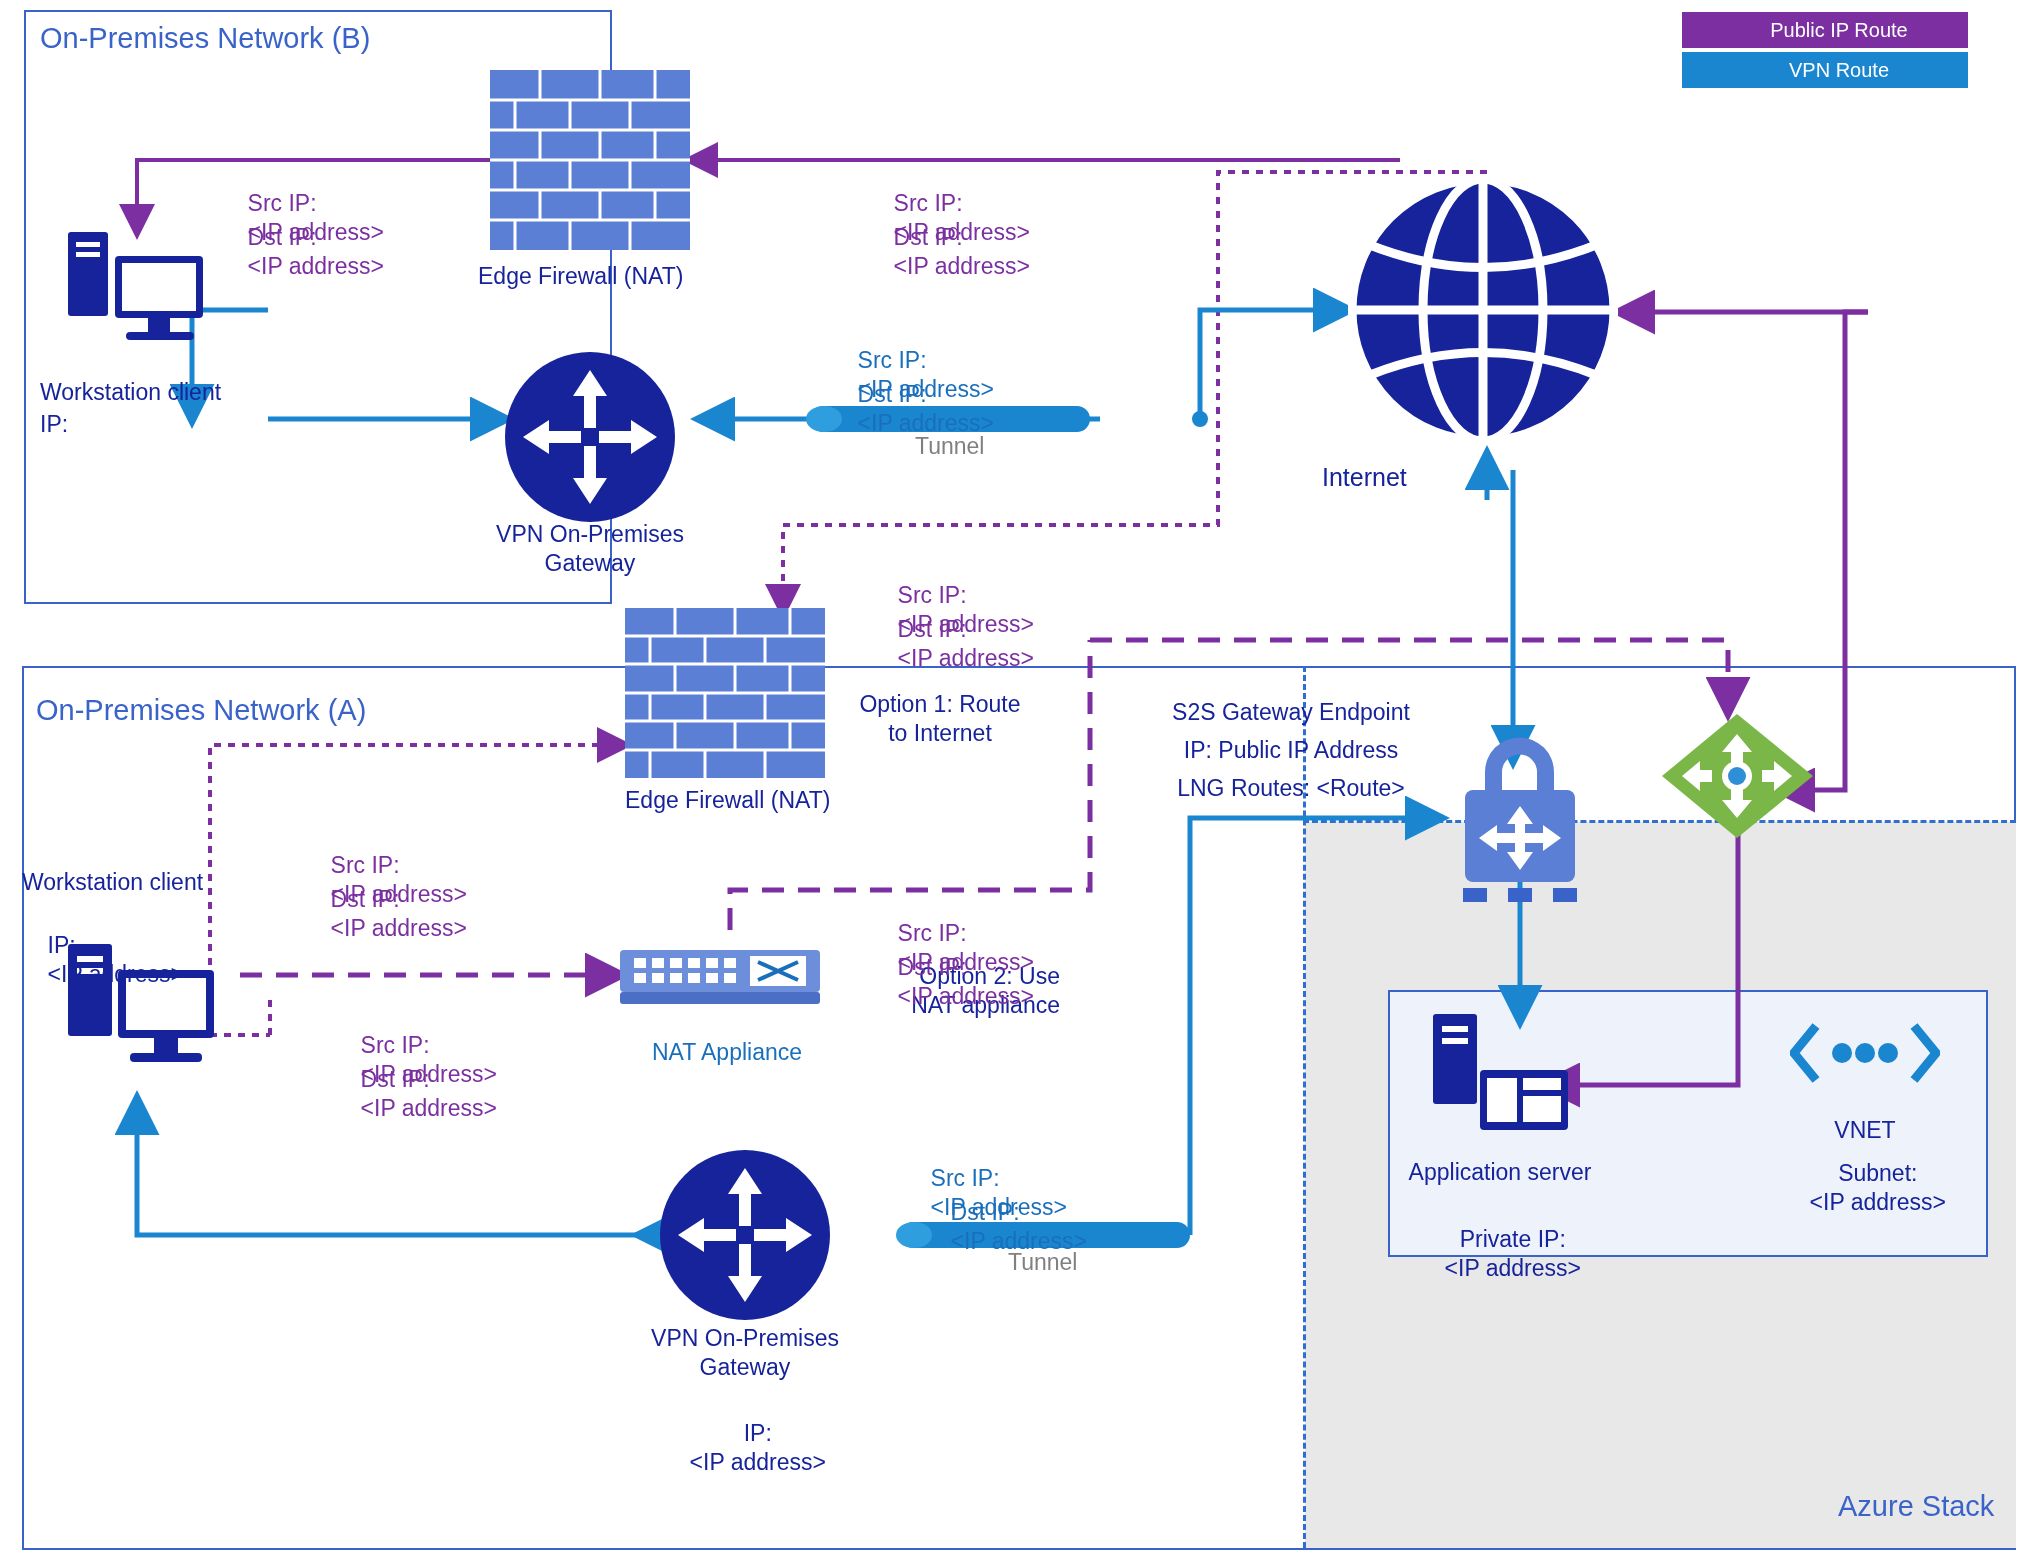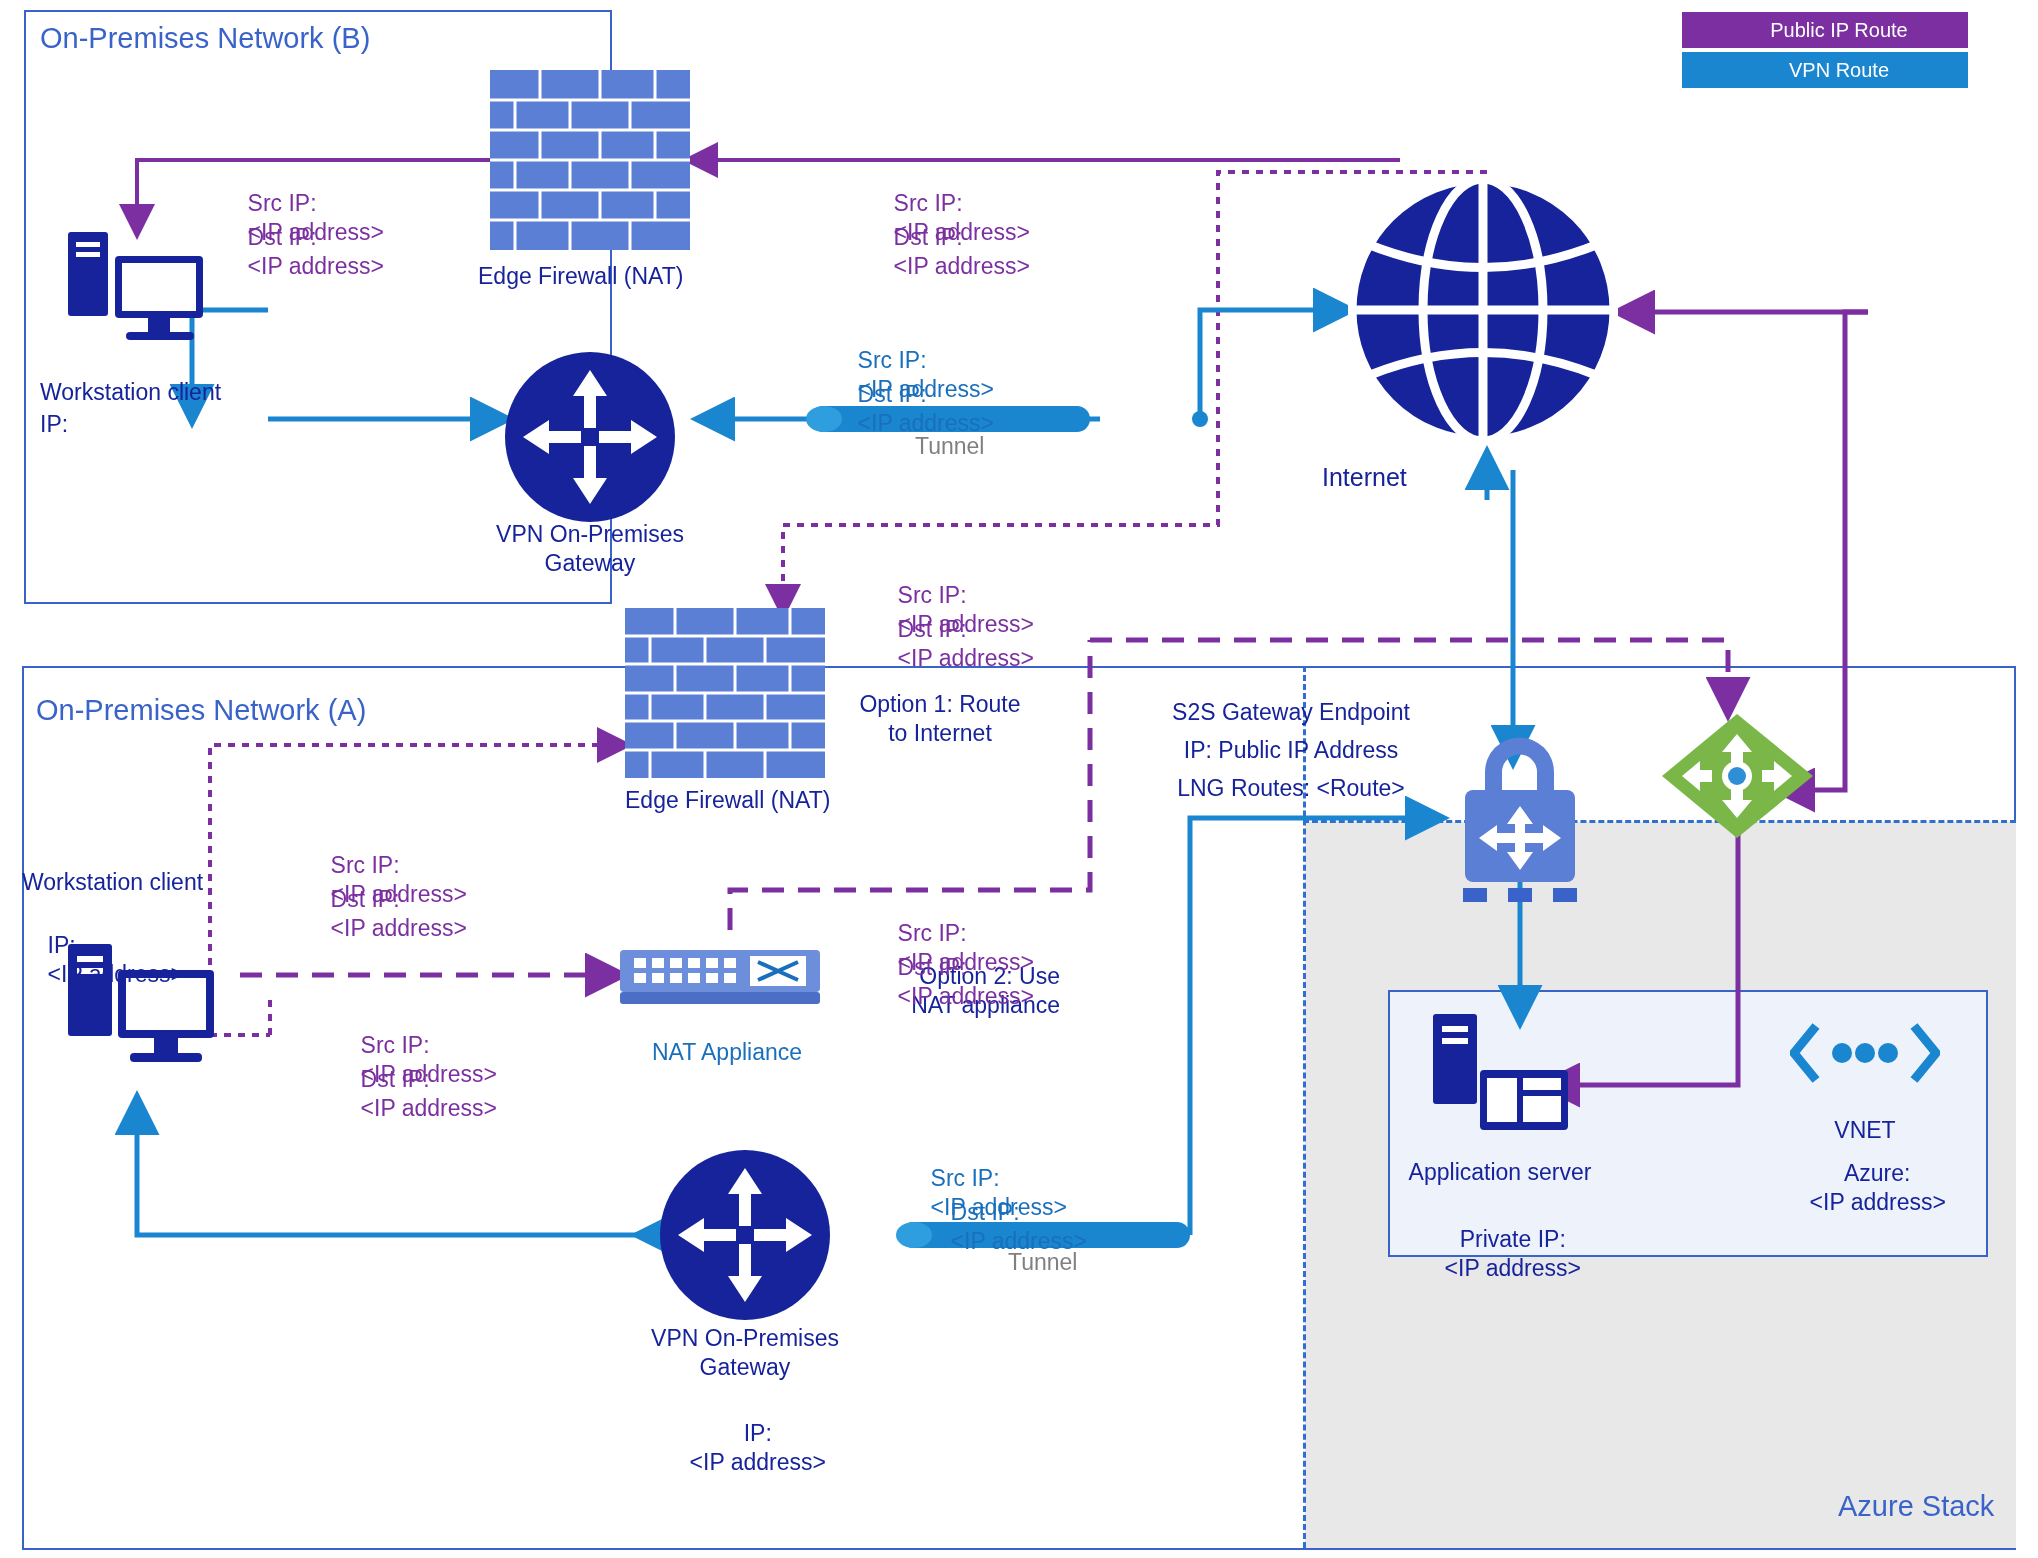--- a/index.html
+++ b/index.html
@@ -464,17 +464,17 @@
 
 
   <div class="lbl lbl-navy lbl-center" style="left:1370px; top:1158px; width:260px;">Application server</div>
   <div class="lbl lbl-navy lbl-center" style="left:1350px; top:1196px; width:300px;">
     <span>Private IP:</span>
     <span>&lt;IP address&gt;</span>
   </div>
 
   <div class="lbl lbl-navy lbl-center" style="left:1765px; top:1116px; width:200px;">VNET</div>
   <div class="lbl lbl-navy lbl-center" style="left:1700px; top:1130px; width:330px;">
-    <span>Azure:</span>
+    <span>Subnet:</span>
     <span>&lt;IP address&gt;</span>
   </div>
 
 </div>
 
 </body></html>

